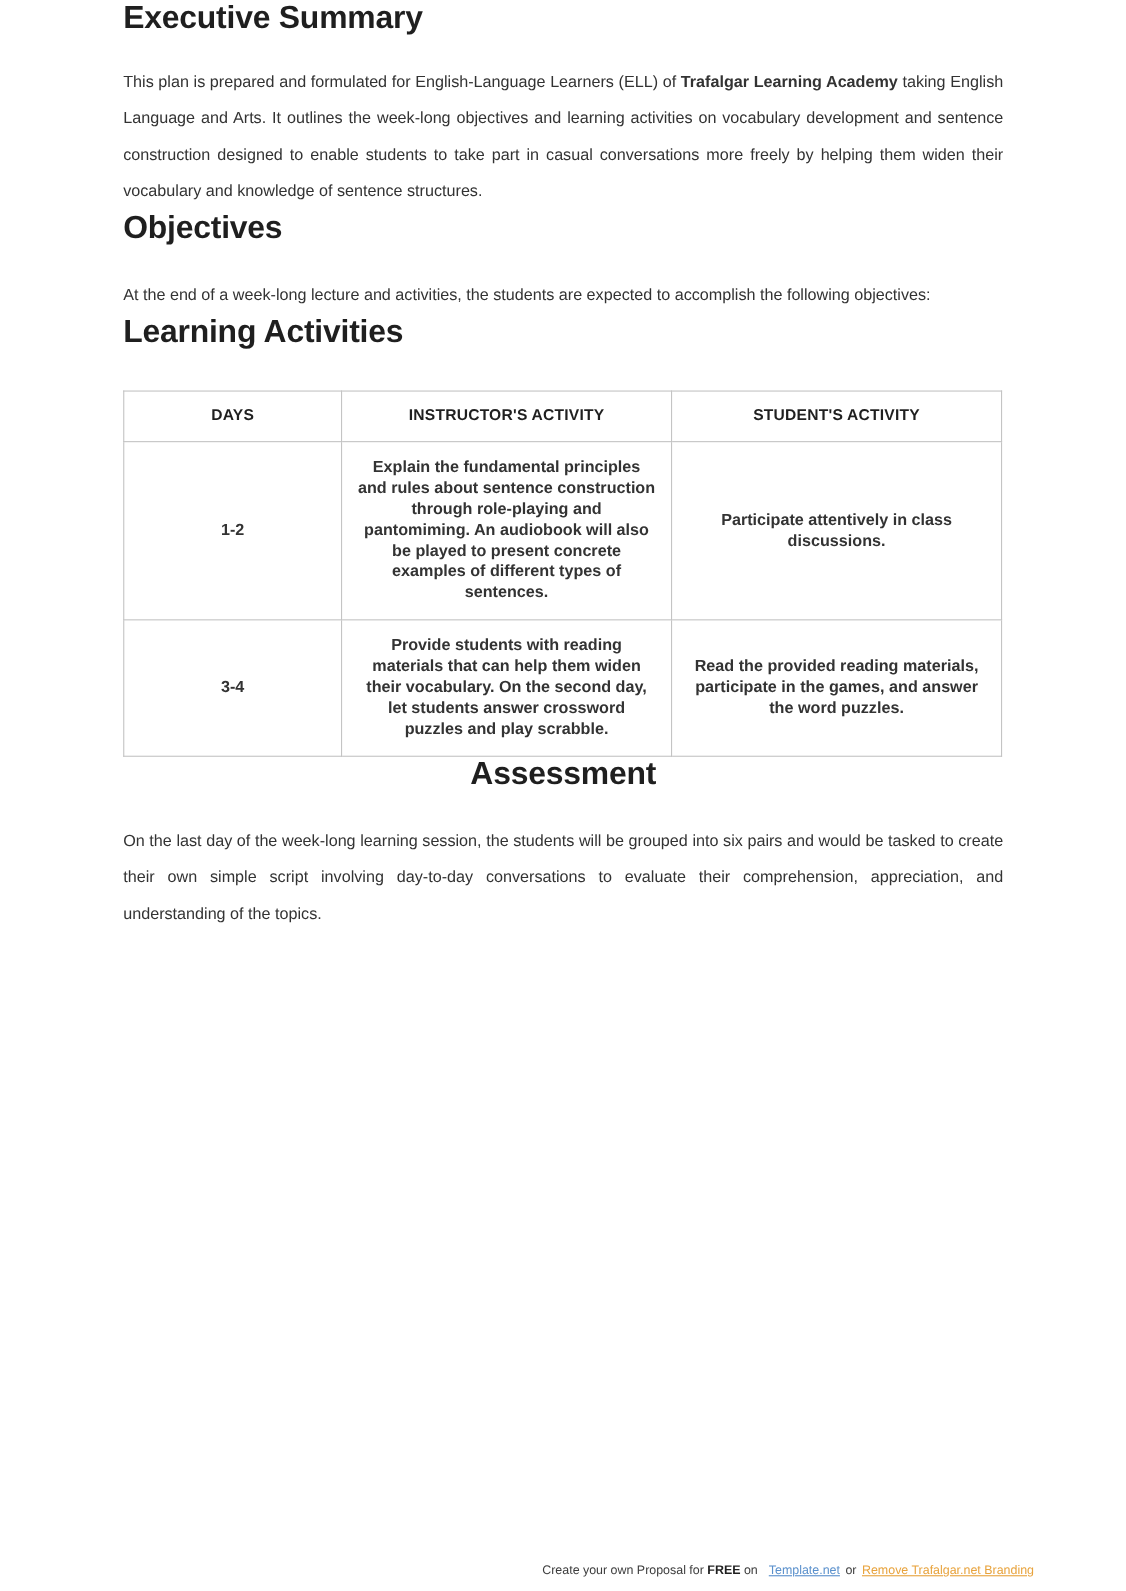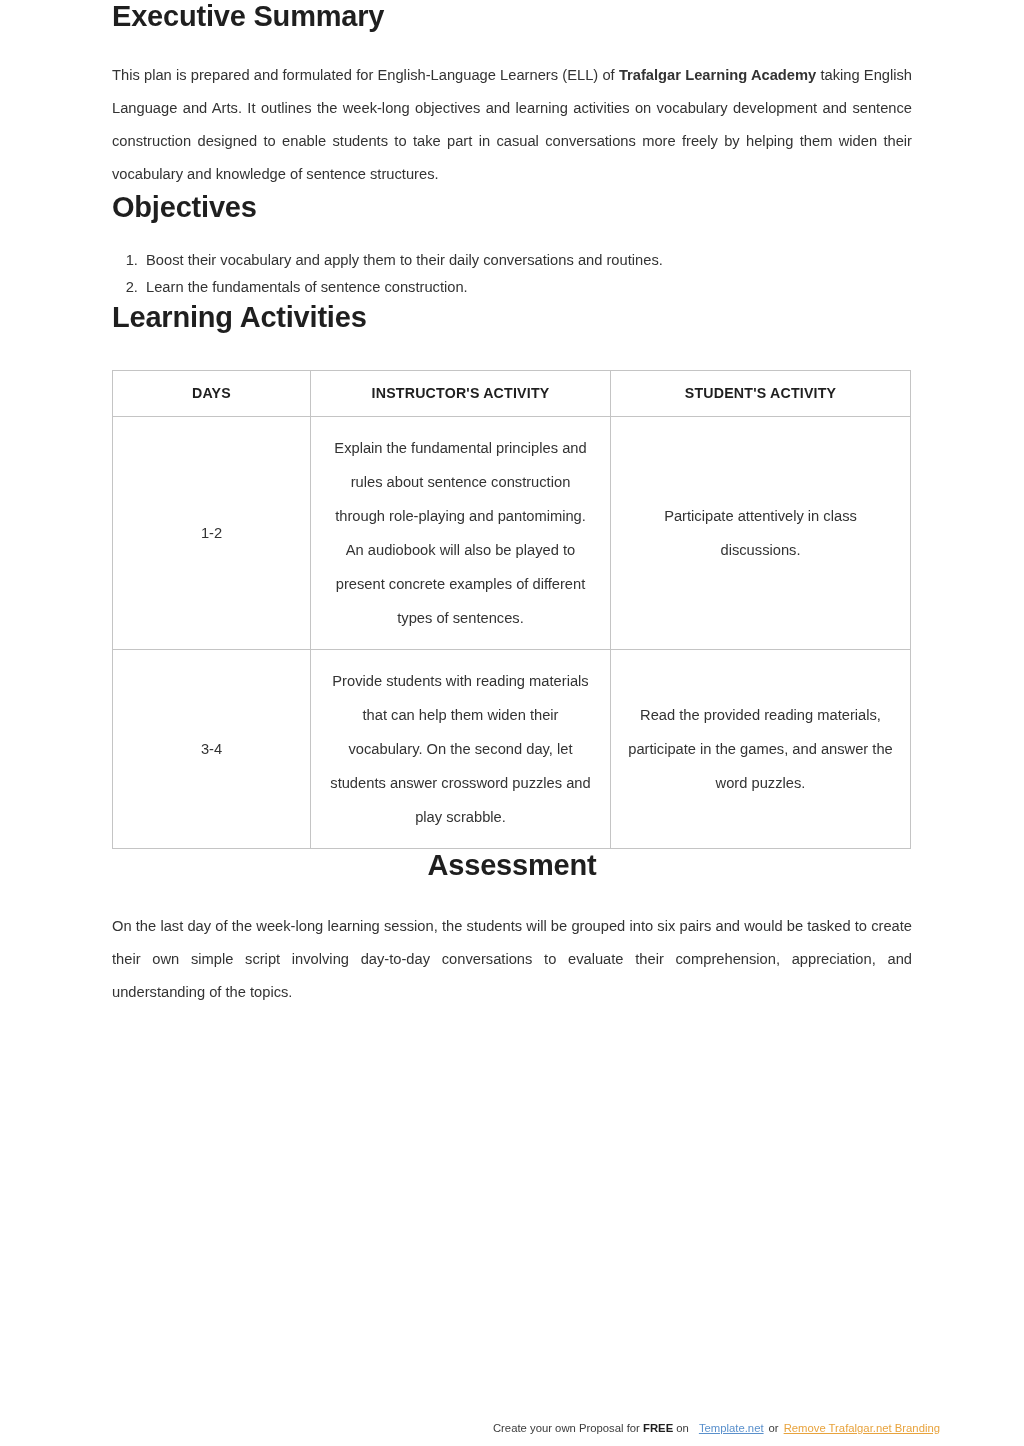--- a/index.html
+++ b/index.html
@@ -83,22 +83,23 @@
   }
   table.activities th {
     font-size: 14.2px;
     font-weight: bold;
     color: #1f1f1f;
     letter-spacing: 0.2px;
     padding: 14px 6px 15px 6px;
   }
   table.activities td {
     font-size: 14.7px;
-    line-height: 34px;
+    line-height: 19px;
     padding: 14px 14px;
+    font-weight: bold;
   }
   td.days-cell { font-size: 14.7px; }
   col.c-days { width: 198px; }
   col.c-instructor { width: 300px; }
   col.c-student { width: 300px; }
 
   .footer {
     position: absolute;
     left: 0;
     right: 0;
@@ -123,25 +124,22 @@
 
 <div class="page">
   <div class="content">
 
     <h1 class="section-heading h-exec">Executive Summary</h1>
 
     <p class="body-text exec-para"><span>This plan is prepared and formulated for English-Language Learners (ELL) of </span><b>Trafalgar Learning Academy</b><span> taking English Language and Arts. It outlines the week-long objectives and learning activities on vocabulary development and sentence construction designed to enable students to take part in casual conversations more freely by helping them widen their vocabulary and knowledge of sentence structures.</span></p>
 
     <h1 class="section-heading h-obj">Objectives</h1>
 
+    <p class="body-text obj-intro">At the end of a week-long lecture and activities, the students are expected to accomplish the following objectives:</p>
 
-    <ol class="objectives">
-      <li>Boost their vocabulary and apply them to their daily conversations and routines.</li>
-      <li>Learn the fundamentals of sentence construction.</li>
-    </ol>
 
     <h1 class="section-heading h-act">Learning Activities</h1>
 
     <table class="activities">
       <colgroup>
         <col class="c-days">
         <col class="c-instructor">
         <col class="c-student">
       </colgroup>
       <thead>

